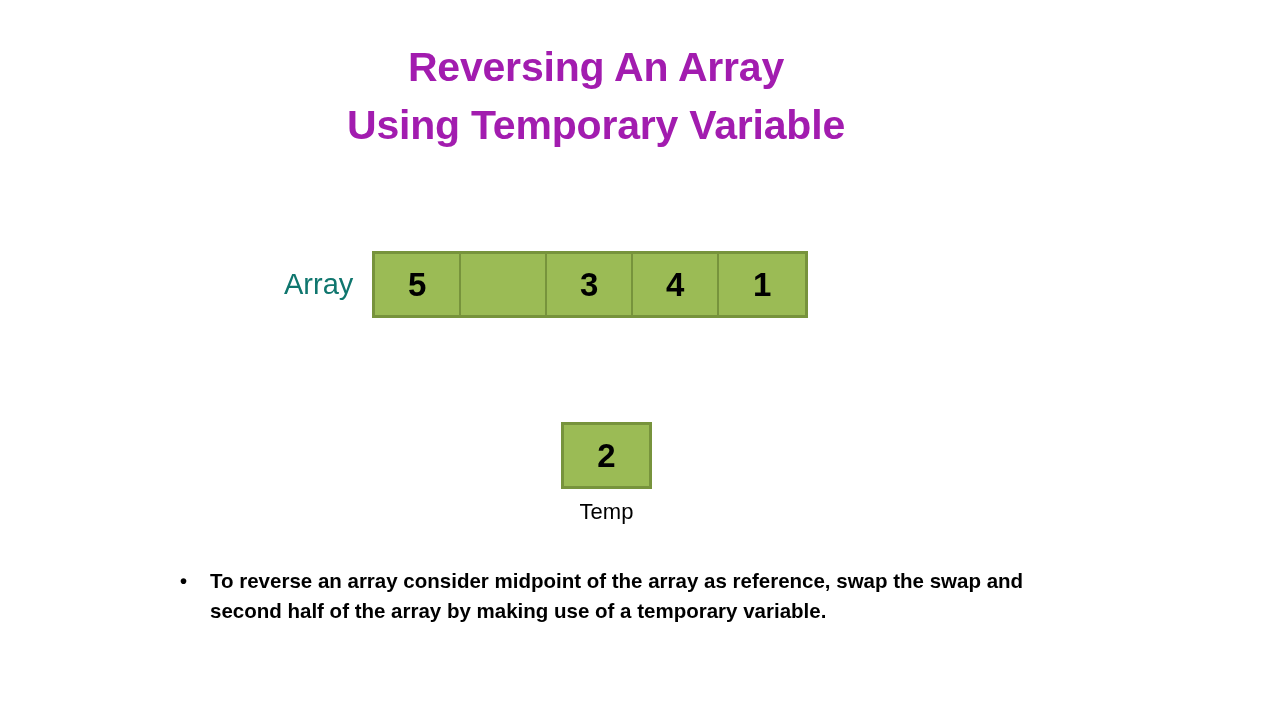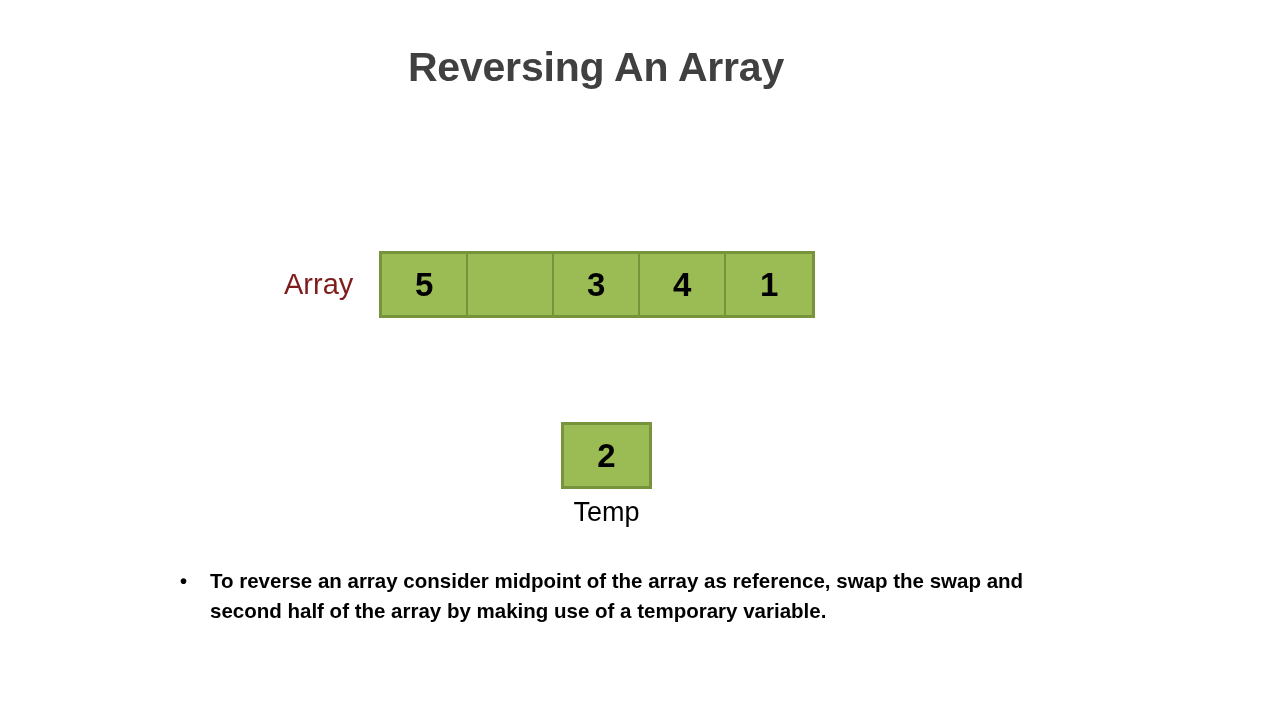--- a/index.html
+++ b/index.html
@@ -20,39 +20,39 @@
   .slide-title {
     position: absolute;
     left: 0;
     top: 38px;
     width: 1192px;
     text-align: center;
     font-weight: bold;
     font-size: 41px;
     line-height: 58px;
     letter-spacing: -0.2px;
-    color: #404040;
+    color: #a21caf;
   }
   .slide-title .t-line { display: block; }
 
   
   .array-row {
     position: absolute;
     left: 284px;
     top: 251px;
     display: flex;
     align-items: center;
   }
   .array-label {
     font-size: 29px;
     font-weight: normal;
     line-height: 67px;
     height: 67px;
-    color: #7f1d1d;
-    padding-right: 26px;
+    color: #0f766e;
+    padding-right: 19px;
     white-space: nowrap;
   }
   .array-boxes {
     display: flex;
     border: 3px solid #77933C;
     background: #9BBB55;
     box-sizing: border-box;
     height: 67px;
   }
   .array-cell {
@@ -86,21 +86,21 @@
     border: 3px solid #77933C;
     display: flex;
     align-items: center;
     justify-content: center;
     font-size: 33px;
     font-weight: bold;
     color: #000000;
   }
   .temp-label {
     margin-top: 7px;
-    font-size: 27px;
+    font-size: 22px;
     font-weight: normal;
     line-height: 32px;
     color: #000000;
   }
 
   
   .bullet-list {
     position: absolute;
     left: 176px;
     top: 566px;
@@ -121,20 +121,21 @@
     font-size: 20px;
     line-height: 30px;
     color: #000000;
   }
 </style>
 </head>
 <body>
 
 <div class="slide-title">
   <span class="t-line">Reversing An Array</span>
+  <span class="t-line">Using Temporary Variable</span>
 </div>
 
 <div class="array-row">
   <div class="array-label">Array</div>
   <div class="array-boxes">
     <div class="array-cell">5</div>
     <div class="array-cell"></div>
     <div class="array-cell">3</div>
     <div class="array-cell">4</div>
     <div class="array-cell">1</div>

